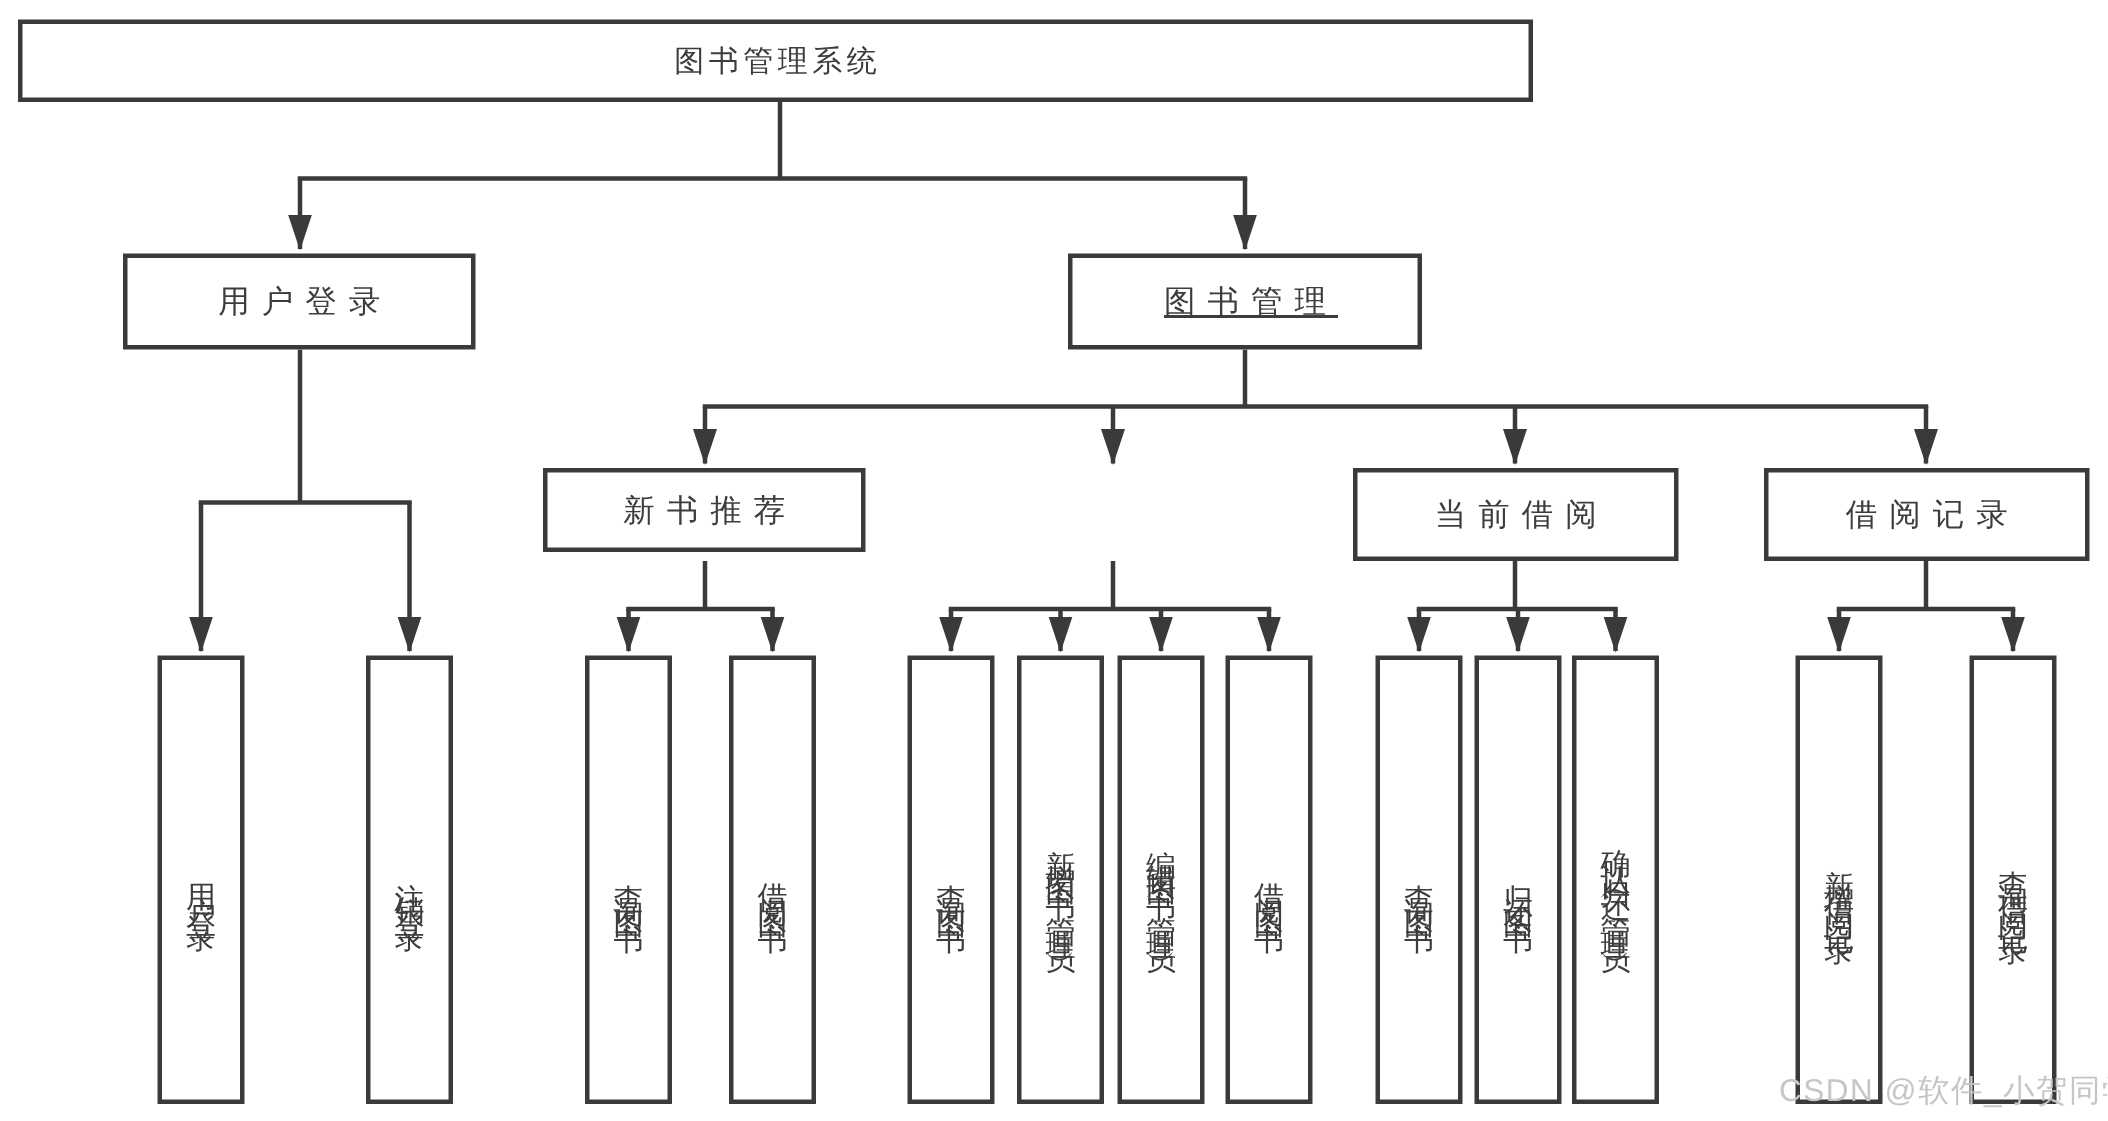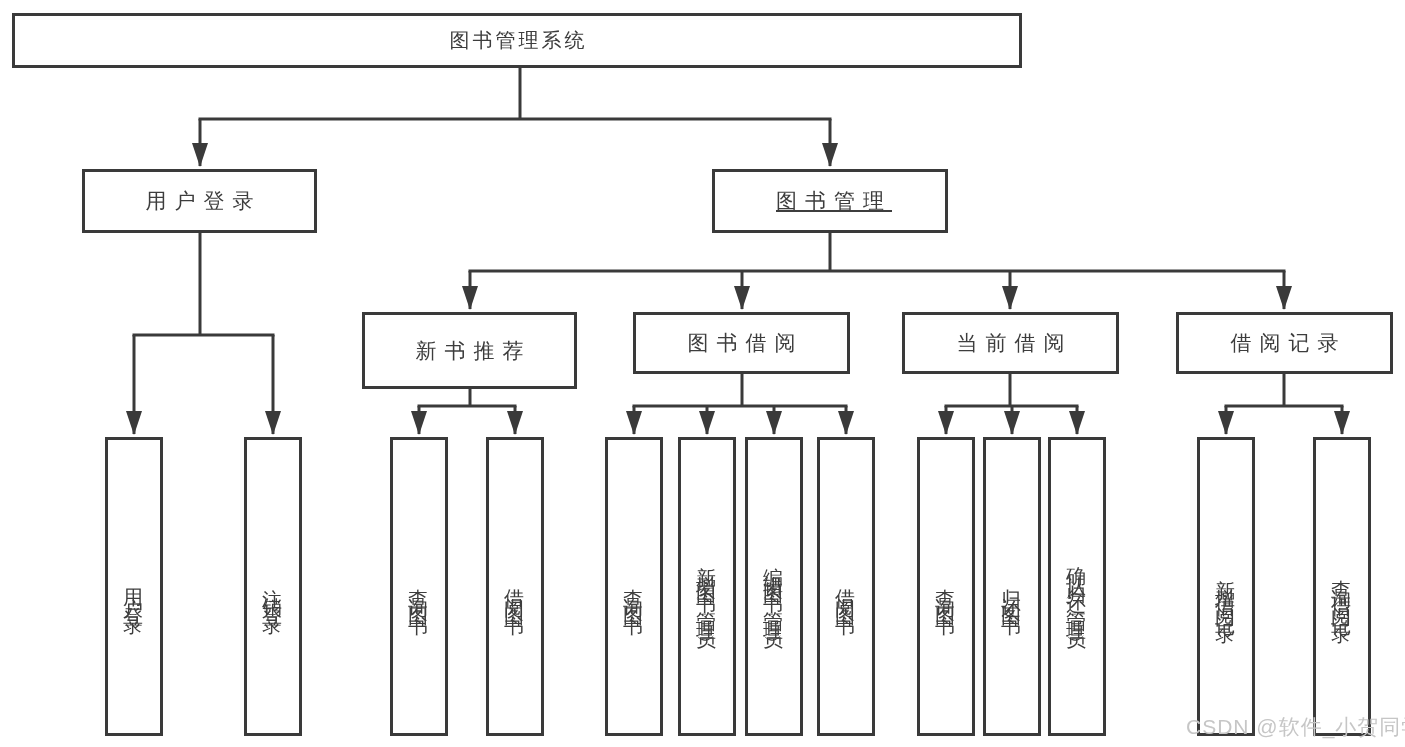--- a/index.html
+++ b/index.html
@@ -99,22 +99,21 @@
         <path d="M1342 406 V434" marker-end="url(#arrow)"></path>
       </g>
     </g>
   </svg>
 
   <div class="box rootbox" style="left:12px;top:13px;width:1010px;height:55px;">图书管理系统</div>
 
   <div class="box hbox" style="left:82px;top:169px;width:235px;height:64px;">用户登录</div>
   <div class="box hbox" style="left:712px;top:169px;width:236px;height:64px;text-decoration:underline;">图书管理</div>
 
-  <div class="box hbox" style="left:362px;top:312px;width:215px;height:77px;">新书推荐</div>
-  <div class="box hbox" style="left:633px;top:312px;width:217px;height:62px;">图书借阅</div>
+  <div class="box hbox" style="left:362px;top:312px;width:215px;height:56px;">新书推荐</div>
   <div class="box hbox" style="left:902px;top:312px;width:217px;height:62px;">当前借阅</div>
   <div class="box hbox" style="left:1176px;top:312px;width:217px;height:62px;">借阅记录</div>
 
   <div class="box vbox" style="left:105px;">
     <span>用户登录</span>
   </div>
   <div class="box vbox" style="left:244px;">
     <span>注销登录</span>
   </div>
 

